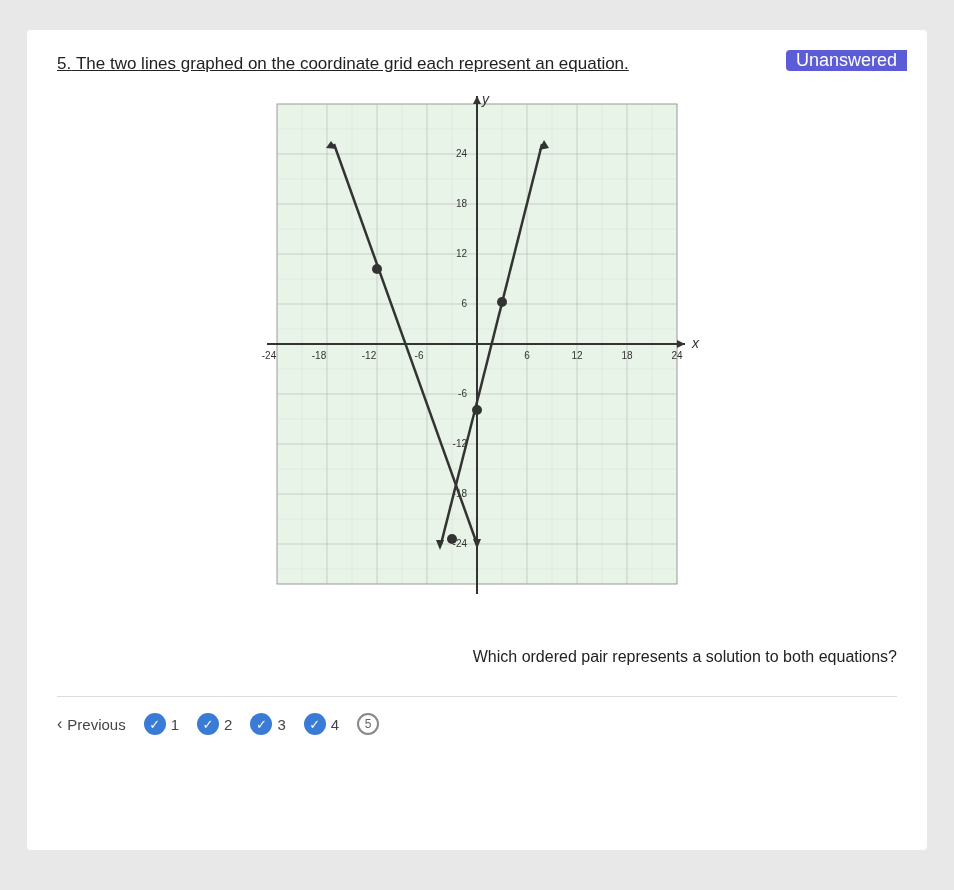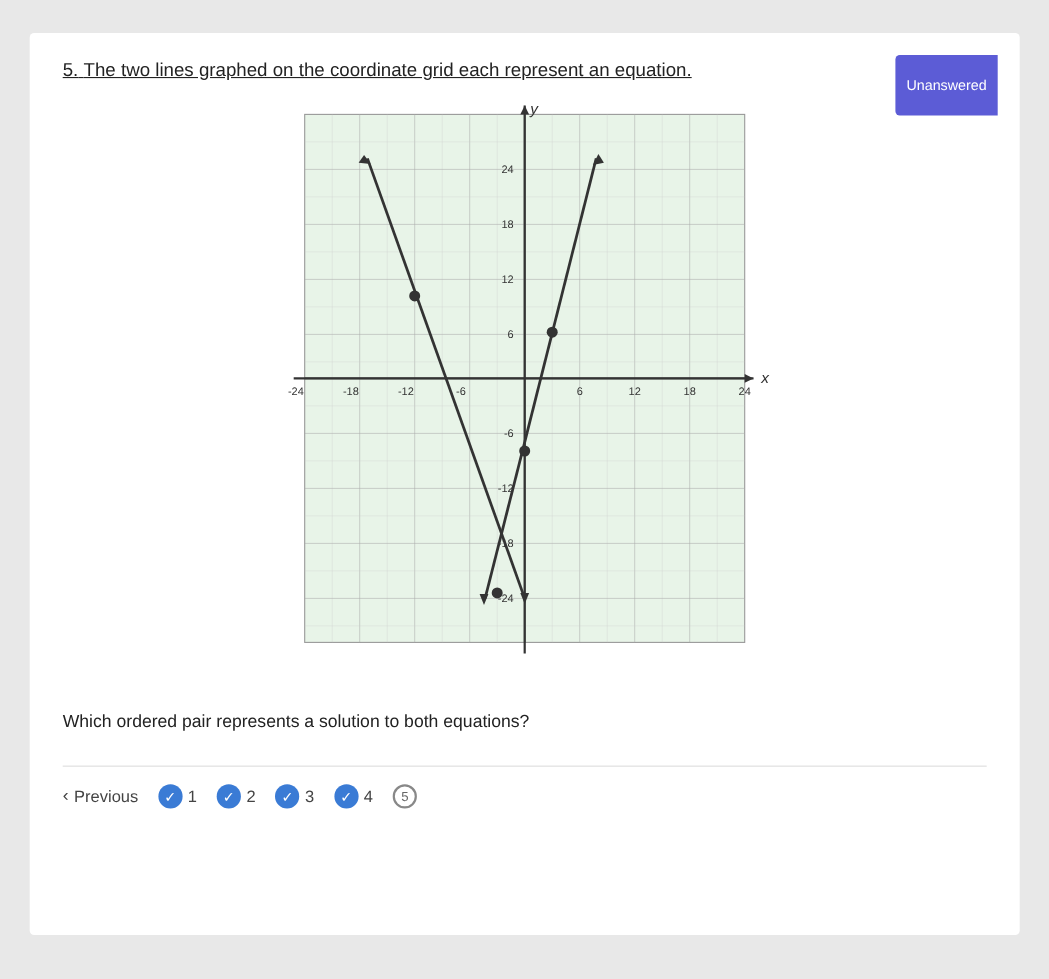--- a/index.html
+++ b/index.html
@@ -33,29 +33,30 @@
       justify-content: center;
       margin-bottom: 24px;
     }
     .graph-svg {
       display: block;
     }
     .sub-question {
       font-size: 16px;
       color: #222;
       margin-bottom: 14px;
+      text-align: right;
     }
     .unanswered-badge {
       position: absolute;
       top: 20px;
       right: 20px;
       background: #5c5cd6;
       color: #fff;
-      font-size: 13px;
-      padding: 20px 10px;
+      font-size: 18px;
+      padding: 0 10px;
       border-radius: 4px 0 0 4px;
     }
     .nav-bar {
       display: flex;
       align-items: center;
       gap: 18px;
       margin-top: 30px;
       padding-top: 16px;
       border-top: 1px solid #ddd;
     }

